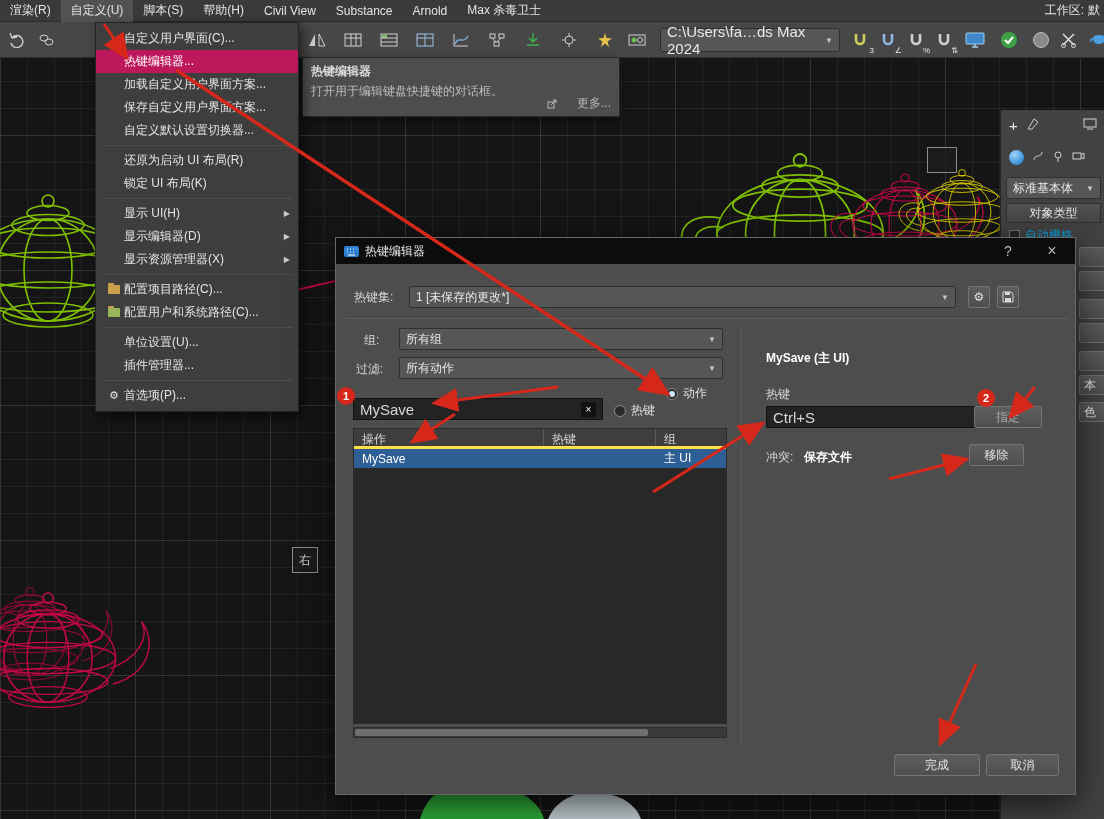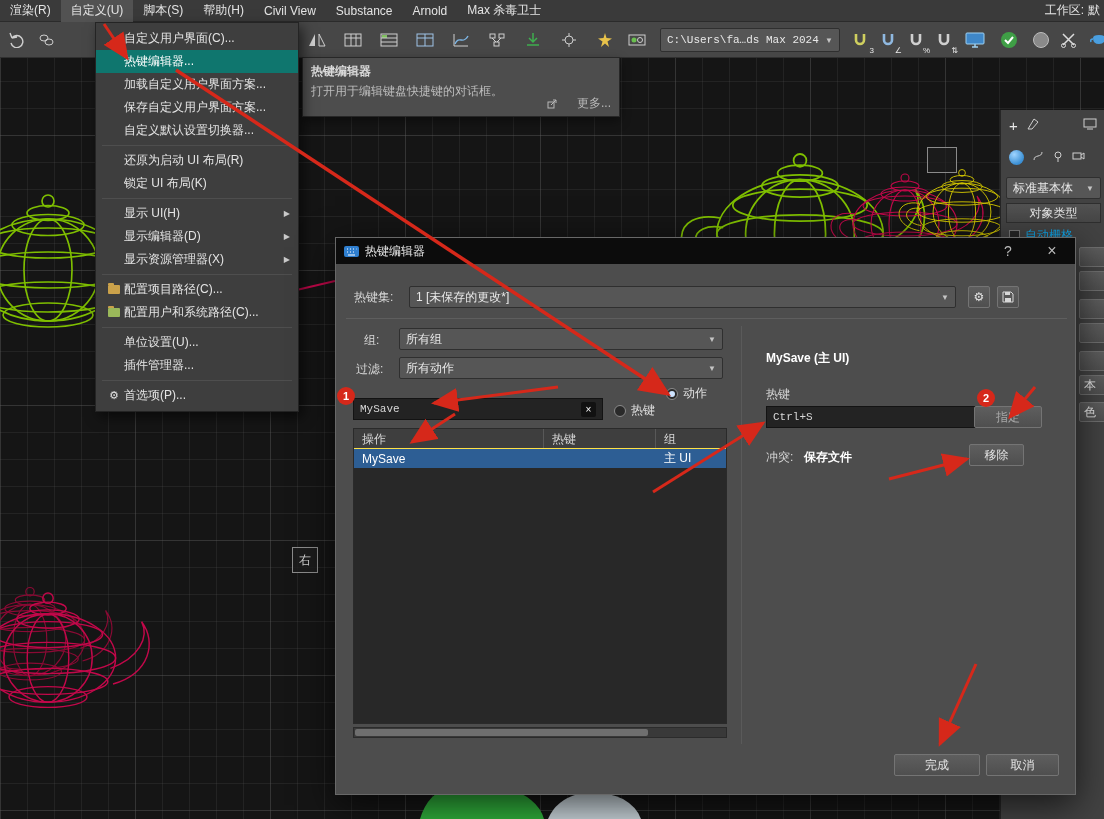--- a/index.html
+++ b/index.html
@@ -48,21 +48,21 @@
     justify-content:center;color:#cfcfcf}
   .ticon svg{display:block}
   .snapnum{position:absolute;right:1px;bottom:0;font-size:8px;color:#e8e8e8}
 
   
   #menu{position:absolute;left:95px;top:22px;width:204px;background:#3e3e3e;
     border:1px solid #242424;box-shadow:4px 5px 12px rgba(0,0,0,.55);padding:4px 0;z-index:20}
   .mi{height:23px;display:flex;align-items:center;padding:0 8px;color:#e4e4e4;white-space:nowrap}
   .mi-icon{width:20px;display:flex;align-items:center;justify-content:center;font-size:11px}
   .mi-arrow{margin-left:auto;font-size:8px;color:#c9c9c9}
-  .mi.hl{background:#0f766e;color:#fff}
+  .mi.hl{background:#be185d;color:#fff}
   .msep{height:1px;background:#2b2b2b;border-bottom:1px solid #4e4e4e;margin:3px 6px}
   .fold{width:12px;height:9px;background:#caa14a;border-radius:1px;position:relative}
   .fold::before{content:"";position:absolute;left:0;top:-2px;width:6px;height:2px;background:#caa14a;border-radius:1px 1px 0 0}
 
   
   #tooltip{position:absolute;left:302px;top:57px;width:318px;height:60px;background:#4d4d4d;
     border:1px solid #272727;box-shadow:0 4px 10px rgba(0,0,0,.4);padding:5px 8px;z-index:15}
   #tooltip .tt-title{color:#dadada;font-weight:bold}
   #tooltip .tt-body{color:#bdbdbd;margin-top:3px}
   #tooltip .tt-more{position:absolute;right:8px;bottom:4px;color:#b8b8b8;display:flex;gap:20px;align-items:center}
@@ -75,27 +75,27 @@
   #dlg-titlebar .t-btn{position:absolute;top:0;width:30px;height:26px;display:flex;
     align-items:center;justify-content:center;color:#b9b9b9;font-size:14px}
   .dlg-label{position:absolute;color:#d8d8d8}
   .combo{background:#565656;border:1px solid #2f2f2f;border-radius:2px;color:#e8e8e8;
     display:flex;align-items:center;padding:0 6px;position:absolute;height:22px}
   .combo .arr{margin-left:auto;font-size:8px;color:#c4c4c4}
   .btn{background:linear-gradient(#5e5e5e,#4f4f4f);border:1px solid #747474;border-radius:2px;
     color:#e4e4e4;display:flex;align-items:center;justify-content:center;position:absolute;height:22px}
   .field{background:#232323;border:1px solid #131313;color:#d8d8d8;display:flex;
     align-items:center;padding:0 6px;position:absolute;height:22px}
-  .mono{font-family:Liberation Mono, monospace;font-size:11px}
+  .mono{font-family:Liberation Sans, sans-serif;font-size:15px}
   .radio{width:12px;height:12px;border-radius:50%;background:#2a2a2a;border:1px solid #8a8a8a;position:relative}
   .radio.sel::after{content:"";position:absolute;left:2px;top:2px;width:6px;height:6px;border-radius:50%;
     background:#cfe4ff}
   #dlg-table{position:absolute;left:17px;top:190px;width:374px;height:296px;border:1px solid #2a2a2a;
     background:#282828;overflow:hidden}
-  .tbl-hd{display:flex;height:20px;background:#3e3e3e;border-bottom:1px solid #fde047;color:#d8d8d8}
+  .tbl-hd{display:flex;height:20px;background:#3e3e3e;border-bottom:3px solid #fde047;color:#d8d8d8}
   .tbl-hd .c{padding:2px 8px;border-right:1px solid #585858}
   .row-sel{display:flex;height:19px;background:#2d5e94;color:#fff;align-items:center}
   .row-sel .c{padding:0 8px}
   #hscroll{position:absolute;left:17px;top:489px;width:374px;height:11px;background:#393939;
     border:1px solid #2b2b2b}
   #hthumb{position:absolute;left:1px;top:1px;width:293px;height:7px;background:#6f6f6f;border-radius:2px}
   .vdivider{position:absolute;left:405px;top:88px;width:1px;height:418px;background:#414141;
     border-right:1px solid #5a5a5a}
   .hdivider{position:absolute;left:10px;top:80px;width:721px;height:1px;background:#3a3a3a;
     border-bottom:1px solid #5e5e5e}

